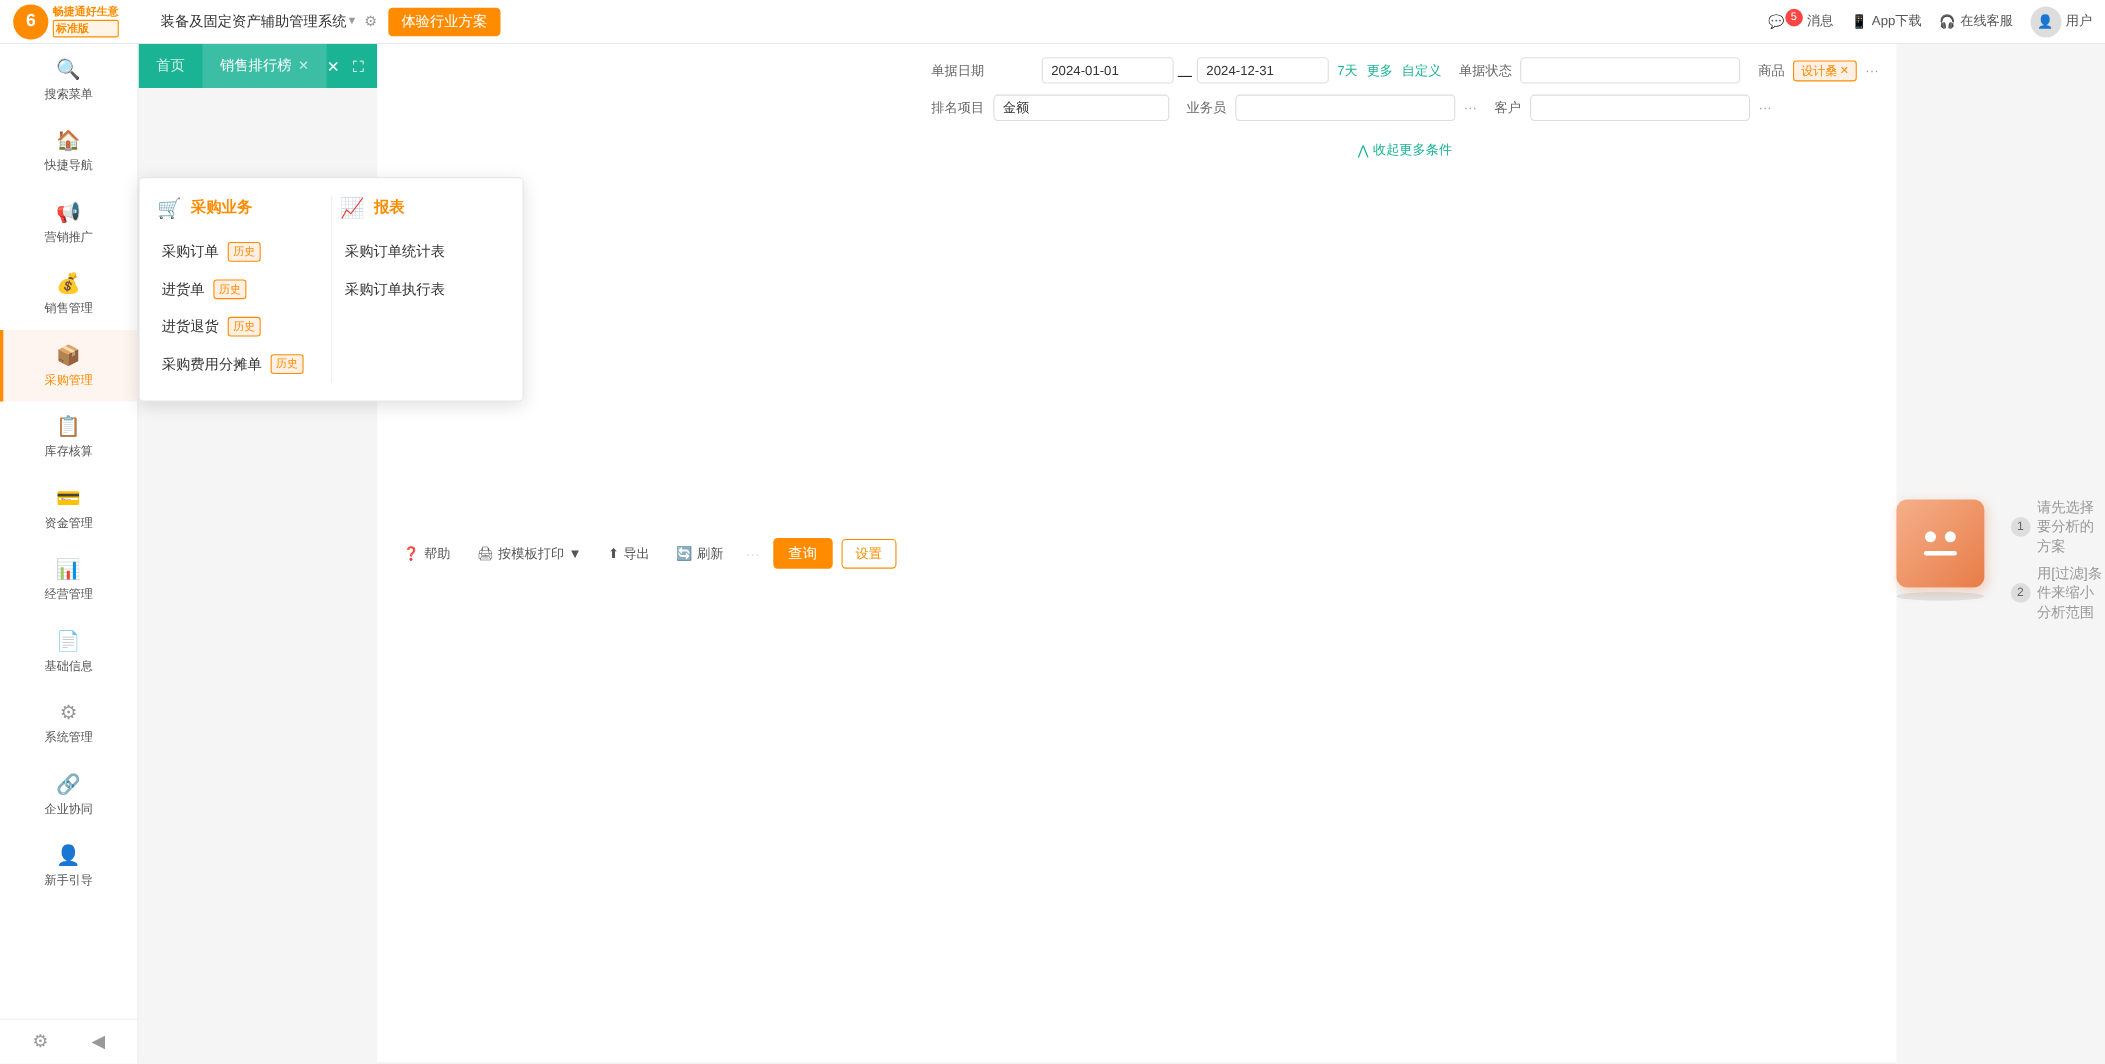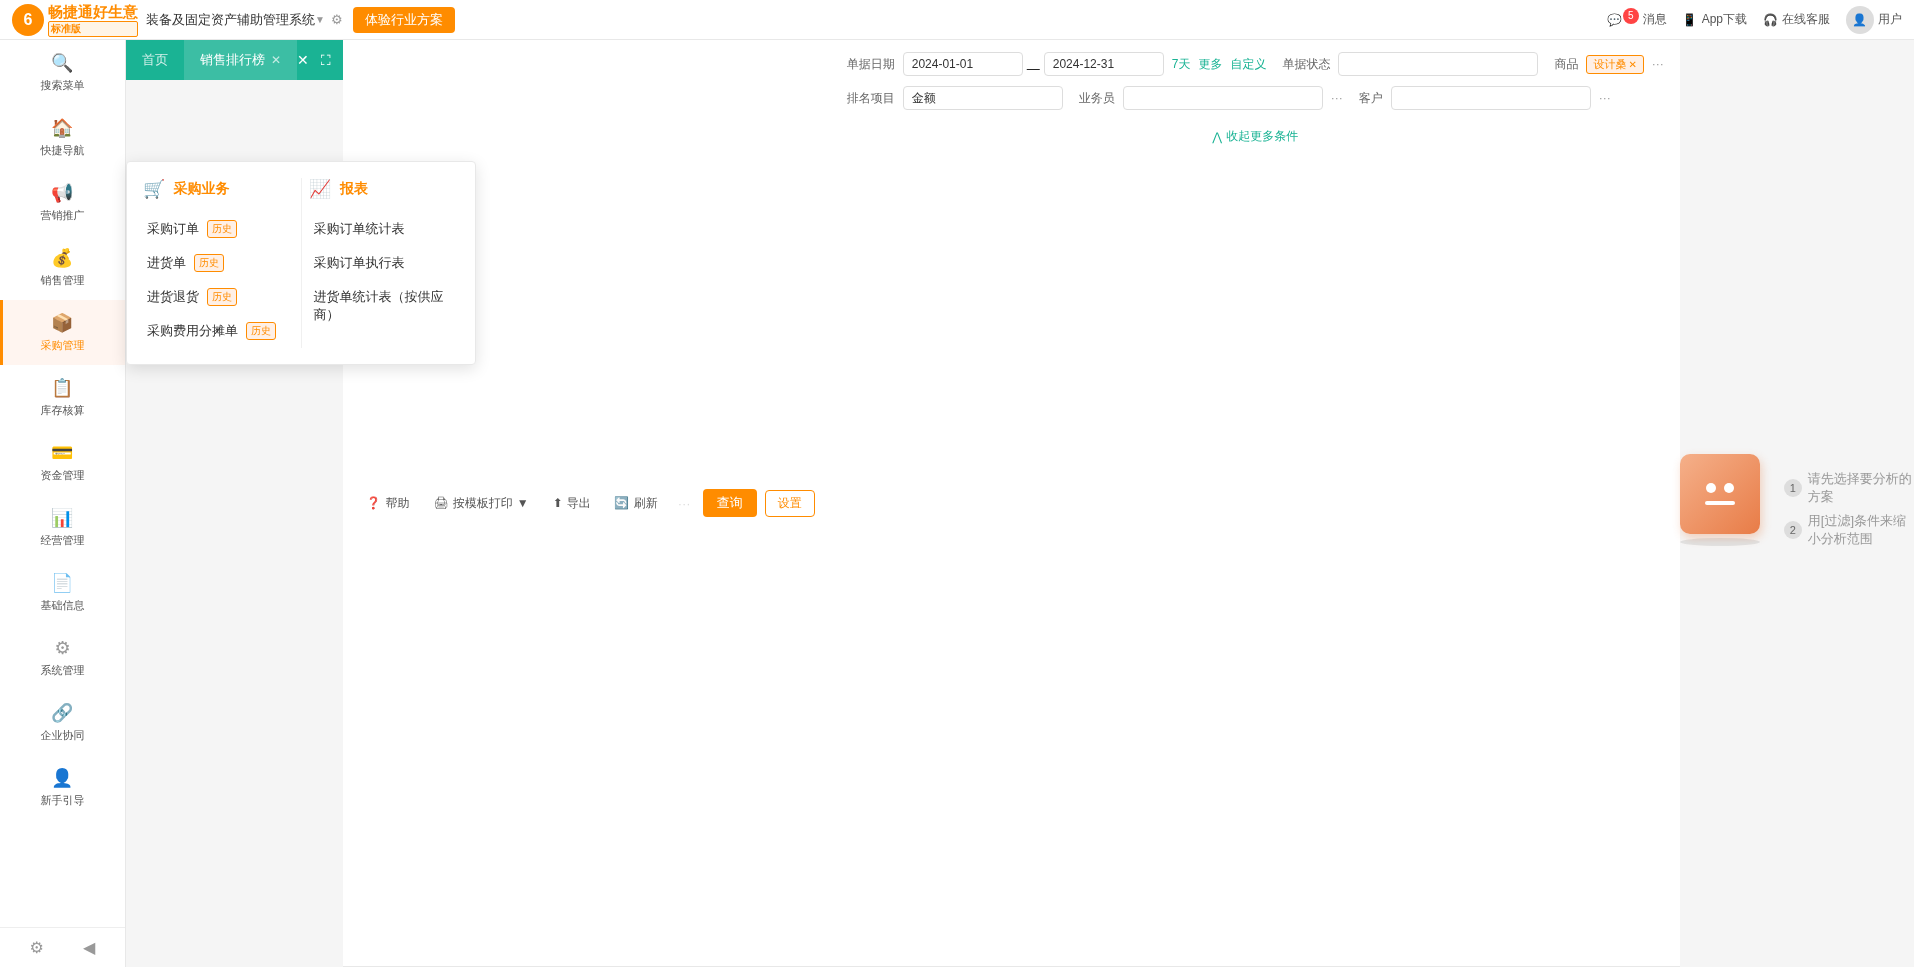--- a/index.html
+++ b/index.html
@@ -9,21 +9,21 @@
     .app-container { display: flex; flex-direction: column; height: 967px; width: 1914px; }
     .top-bar { height: 40px; background: #fff; display: flex; align-items: center; padding: 0 12px; border-bottom: 1px solid #e8e8e8; flex-shrink: 0; z-index: 100; }
     .main-area { display: flex; flex: 1; overflow: hidden; }
     .sidebar { width: 126px; background: #fff; border-right: 1px solid #e8e8e8; display: flex; flex-direction: column; flex-shrink: 0; }
     .content-area { flex: 1; display: flex; flex-direction: row; overflow: hidden; position: relative; }
     .tab-bar { height: 40px; background: #1ab394; display: flex; align-items: center; flex-shrink: 0; }
 
     
     .top-bar-logo { display: flex; align-items: center; gap: 4px; color: #ff8c00; font-weight: bold; font-size: 14px; width: 126px; }
     .logo-icon { width: 32px; height: 32px; background: #ff8c00; border-radius: 50%; display: flex; align-items: center; justify-content: center; color: #fff; font-size: 16px; }
-    .logo-text { font-size: 15px; color: #ff8c00; line-height: 1.2; }
+    .logo-text { font-size: 10px; color: #ff8c00; line-height: 1.2; }
     .logo-tag { font-size: 10px; color: #ff8c00; background: #fff5e6; border: 1px solid #ff8c00; border-radius: 2px; padding: 0 2px; }
     .top-bar-system { display: flex; align-items: center; gap: 0; margin-left: 8px; color: #333; font-size: 13px; }
     .system-title { font-size: 13px; color: #333; }
     .dropdown-arrow { color: #999; font-size: 10px; cursor: pointer; }
     .gear-btn { width: 24px; height: 24px; display: flex; align-items: center; justify-content: center; color: #999; cursor: pointer; }
     .industry-btn { background: #ff8c00; color: #fff; border: none; border-radius: 4px; padding: 4px 12px; font-size: 13px; cursor: pointer; margin-left: 4px; }
     .top-bar-right { margin-left: auto; display: flex; align-items: center; gap: 16px; }
     .top-bar-action { display: flex; align-items: center; gap: 4px; color: #555; font-size: 12px; cursor: pointer; }
     .badge { background: #ff4444; color: #fff; border-radius: 50%; width: 16px; height: 16px; font-size: 10px; display: flex; align-items: center; justify-content: center; margin-top: -8px; margin-left: -4px; }
     .user-avatar { width: 28px; height: 28px; background: #ddd; border-radius: 50%; display: flex; align-items: center; justify-content: center; color: #999; font-size: 12px; }
@@ -53,21 +53,21 @@
     .toolbar-btn-orange { background: #ff8c00; color: #fff; border: none; border-radius: 4px; padding: 5px 14px; font-size: 13px; cursor: pointer; }
     .toolbar-btn-outline { border: 1px solid #ff8c00; color: #ff8c00; background: #fff; border-radius: 4px; padding: 4px 12px; font-size: 12px; cursor: pointer; }
 
     
     .filter-area { background: #fff; padding: 12px 16px; border-bottom: 1px solid #e8e8e8; }
     .filter-row { display: flex; align-items: center; gap: 16px; margin-bottom: 10px; flex-wrap: wrap; }
     .filter-item { display: flex; align-items: center; gap: 8px; }
     .filter-label { color: #666; font-size: 12px; white-space: nowrap; }
     .filter-input { border: 1px solid #ddd; border-radius: 4px; padding: 4px 8px; font-size: 12px; color: #333; min-width: 120px; background: #fff; }
     .filter-select { border: 1px solid #ddd; border-radius: 4px; padding: 4px 24px 4px 8px; font-size: 12px; color: #333; background: #fff; cursor: pointer; min-width: 120px; appearance: none; }
-    .date-range { display: flex; align-items: flex-end; gap: 4px; }
+    .date-range { display: flex; align-items: flex-end; gap: 4px; margin-left: 44px; }
     .date-quick { color: #1ab394; font-size: 12px; cursor: pointer; }
     .tag-badge { background: #fff0e6; border: 1px solid #ff8c00; color: #ff8c00; border-radius: 3px; padding: 1px 6px; font-size: 11px; display: flex; align-items: center; gap: 2px; }
     .tag-close { cursor: pointer; font-size: 10px; }
     .filter-more { color: #999; font-size: 12px; cursor: pointer; }
     .collapse-btn { display: flex; align-items: center; gap: 4px; color: #1ab394; font-size: 12px; cursor: pointer; margin: 0 auto; padding: 8px 0; }
 
     
     .main-content { flex: 1; display: flex; flex-direction: column; align-items: center; justify-content: center; color: #bbb; }
     .empty-hint { text-align: left; margin-top: 16px; }
     .empty-hint p { font-size: 13px; color: #999; margin-bottom: 6px; display: flex; align-items: center; gap: 6px; }
@@ -336,18 +336,15 @@
       <div class="dropdown-col-header">
         <span class="dropdown-col-icon">📈</span>
         <span>报表</span>
       </div>
       <div class="dropdown-item">
         <span>采购订单统计表</span>
       </div>
       <div class="dropdown-item">
         <span>采购订单执行表</span>
       </div>
-      <div class="dropdown-item">
-        <span>进货单统计表（按供应商）</span>
-      </div>
     </div>
   </div>
 </div>
 
 </body></html>

